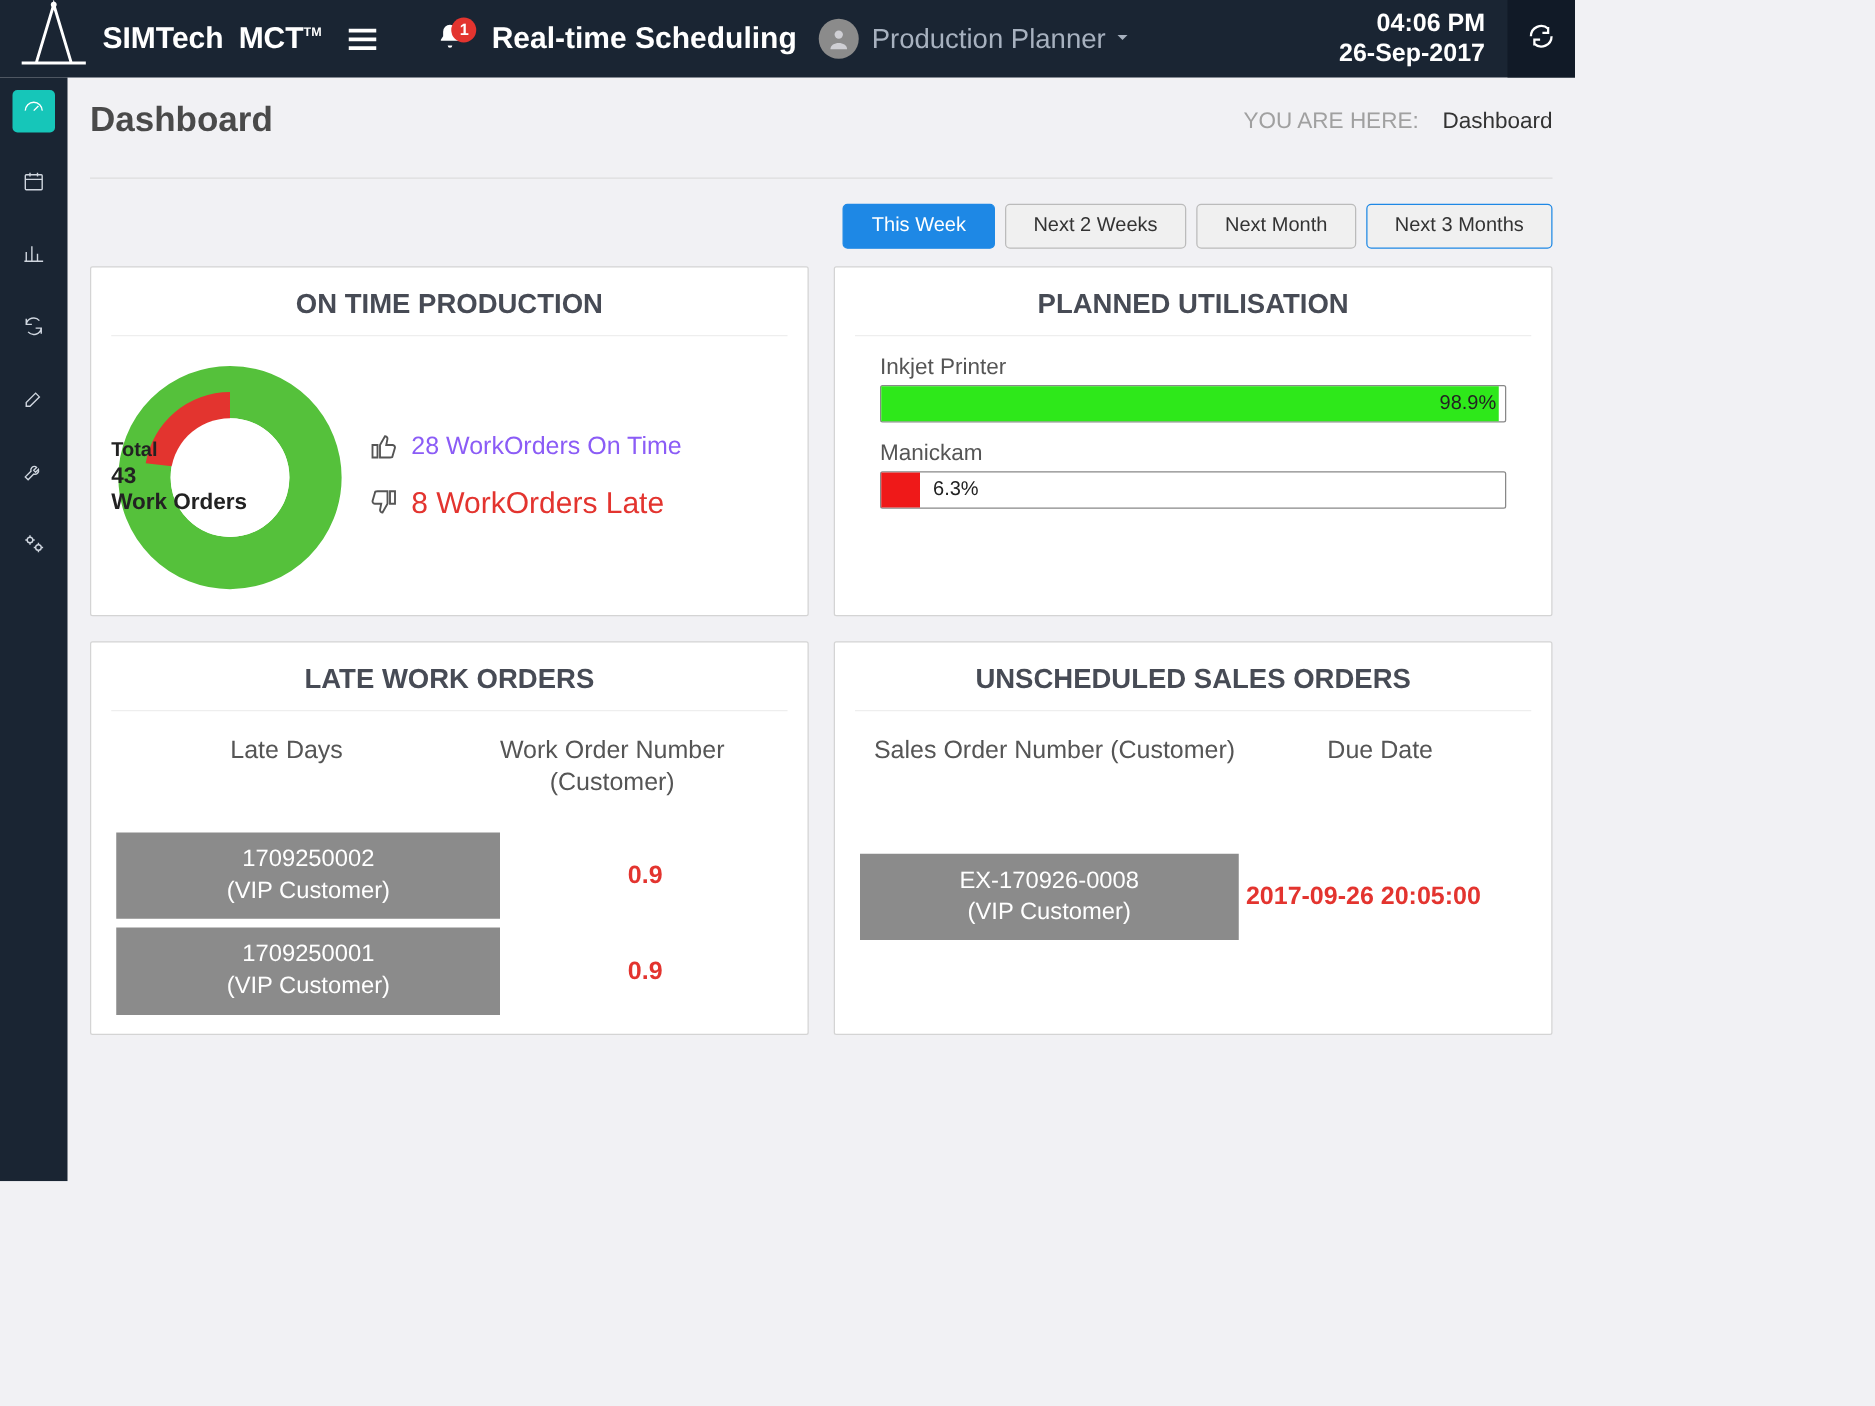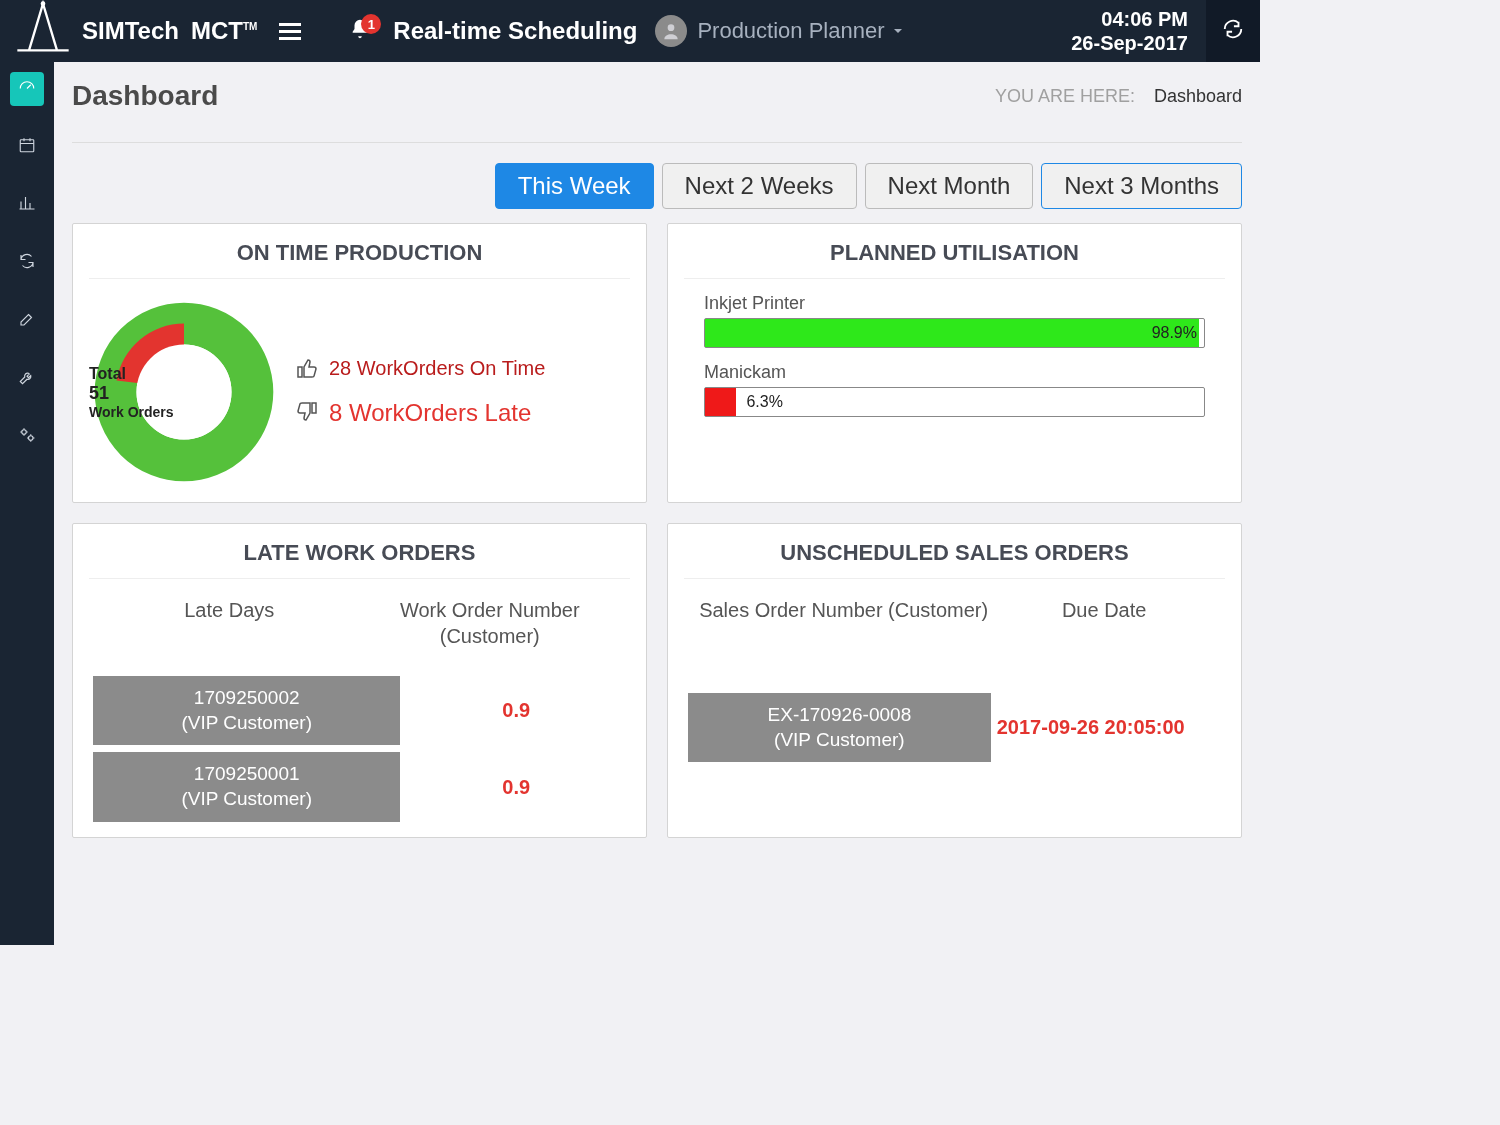--- a/index.html
+++ b/index.html
@@ -70,21 +70,21 @@
   .nav-btn.active svg{ stroke:#fff;}
   
   .main{ flex:1; padding:18px 18px 0 18px; overflow:hidden;}
   .page-head{ display:flex; align-items:center; border-bottom:1px solid #ddd; padding-bottom:30px;}
   .page-title{ font-size:28px; font-weight:700; color:#4a4a4a;}
   .breadcrumb{ margin-left:auto; font-size:18px; color:#a0a0a0;}
   .breadcrumb .current{ color:#333; margin-left:14px;}
   .range-row{ display:flex; justify-content:flex-end; gap:8px; margin-top:20px;}
   .range-btn{
     background:#f0f0f0; border:1px solid #1e88e5; color:#333;
-    font-size:24px; padding:8px 22px; border-radius:4px; cursor:pointer;
+    font-size:16px; padding:8px 22px; border-radius:4px; cursor:pointer;
   }
   .range-btn.inactive{ border-color:#bbb;}
   .range-btn.active{ background:#1e88e5; color:#fff; border-color:#1e88e5;}
   .cards{
     display:grid; grid-template-columns:repeat(2, 1fr);
     gap:20px; margin-top:14px;
   }
   .card{
     background:#fff; border:1px solid #d4d4d4; border-radius:2px;
     padding:16px 16px 8px 16px; min-height:280px;
@@ -95,23 +95,23 @@
   }
   
   .otp-body{ display:flex; align-items:center; gap:16px; padding:6px 0;}
   .donut-wrap{ position:relative; width:190px; height:190px;}
   .donut-center{
     position:absolute; inset:0; display:flex; flex-direction:column;
     align-items:flex-start; justify-content:center; font-weight:600; color:#222;
   }
   .donut-center .t1{ font-size:16px;}
   .donut-center .t2{ font-size:18px;}
-  .donut-center .t3{ font-size:14px;}
+  .donut-center .t3{ font-size:18px;}
   .otp-legend div{ display:flex; align-items:flex-start; gap:10px; margin:14px 0;}
-  .otp-legend .ontime{ color:#b91c1c; font-size:20px;}
+  .otp-legend .ontime{ color:#8b5cf6; font-size:20px;}
   .otp-legend .late{ color:#e3342f; font-size:24px;}
   .thumb-icon svg{ width:24px; height:24px; fill:none; stroke:#555; stroke-width:1.5;}
   
   .util-row{ margin:14px 20px;}
   .util-label{ font-size:18px; color:#555; margin-bottom:4px;}
   .util-bar{
     height:30px; border:1px solid #888; border-radius:2px; position:relative; background:#fff;
   }
   .util-fill{ position:absolute; left:0; top:0; bottom:0; }
   .util-fill.green{ background:#2ee81a;}
@@ -259,21 +259,21 @@
         <div class="otp-body">
           <div class="donut-wrap">
             <svg viewBox="0 0 100 100" width="190" height="190">
               <circle cx="50" cy="50" r="36" fill="none" stroke="#55c13b" stroke-width="22"></circle>
 
               <path d="M50 14 A36 36 0 0 0 14.5 44 L32 46 A18.7 18.7 0 0 1 50 31.3 Z" fill="#e3342f"></path>
               <circle cx="50" cy="50" r="25" fill="#fff"></circle>
             </svg>
             <div class="donut-center">
               <span class="t1">Total</span>
-              <span class="t2">51</span>
+              <span class="t2">43</span>
               <span class="t3">Work Orders</span>
             </div>
           </div>
           <div class="otp-legend">
             <div>
               <span class="thumb-icon">
                 <svg viewBox="0 0 24 24">
                     <path d="M7 10v10H3V10h4zm2 10V10l4-7c1 0 2 1 2 2l-1 5h5c1 0 2 1 2 2l-2 7c0 1-1 1-2 1H9z"></path>
                   </svg>
               </span>

